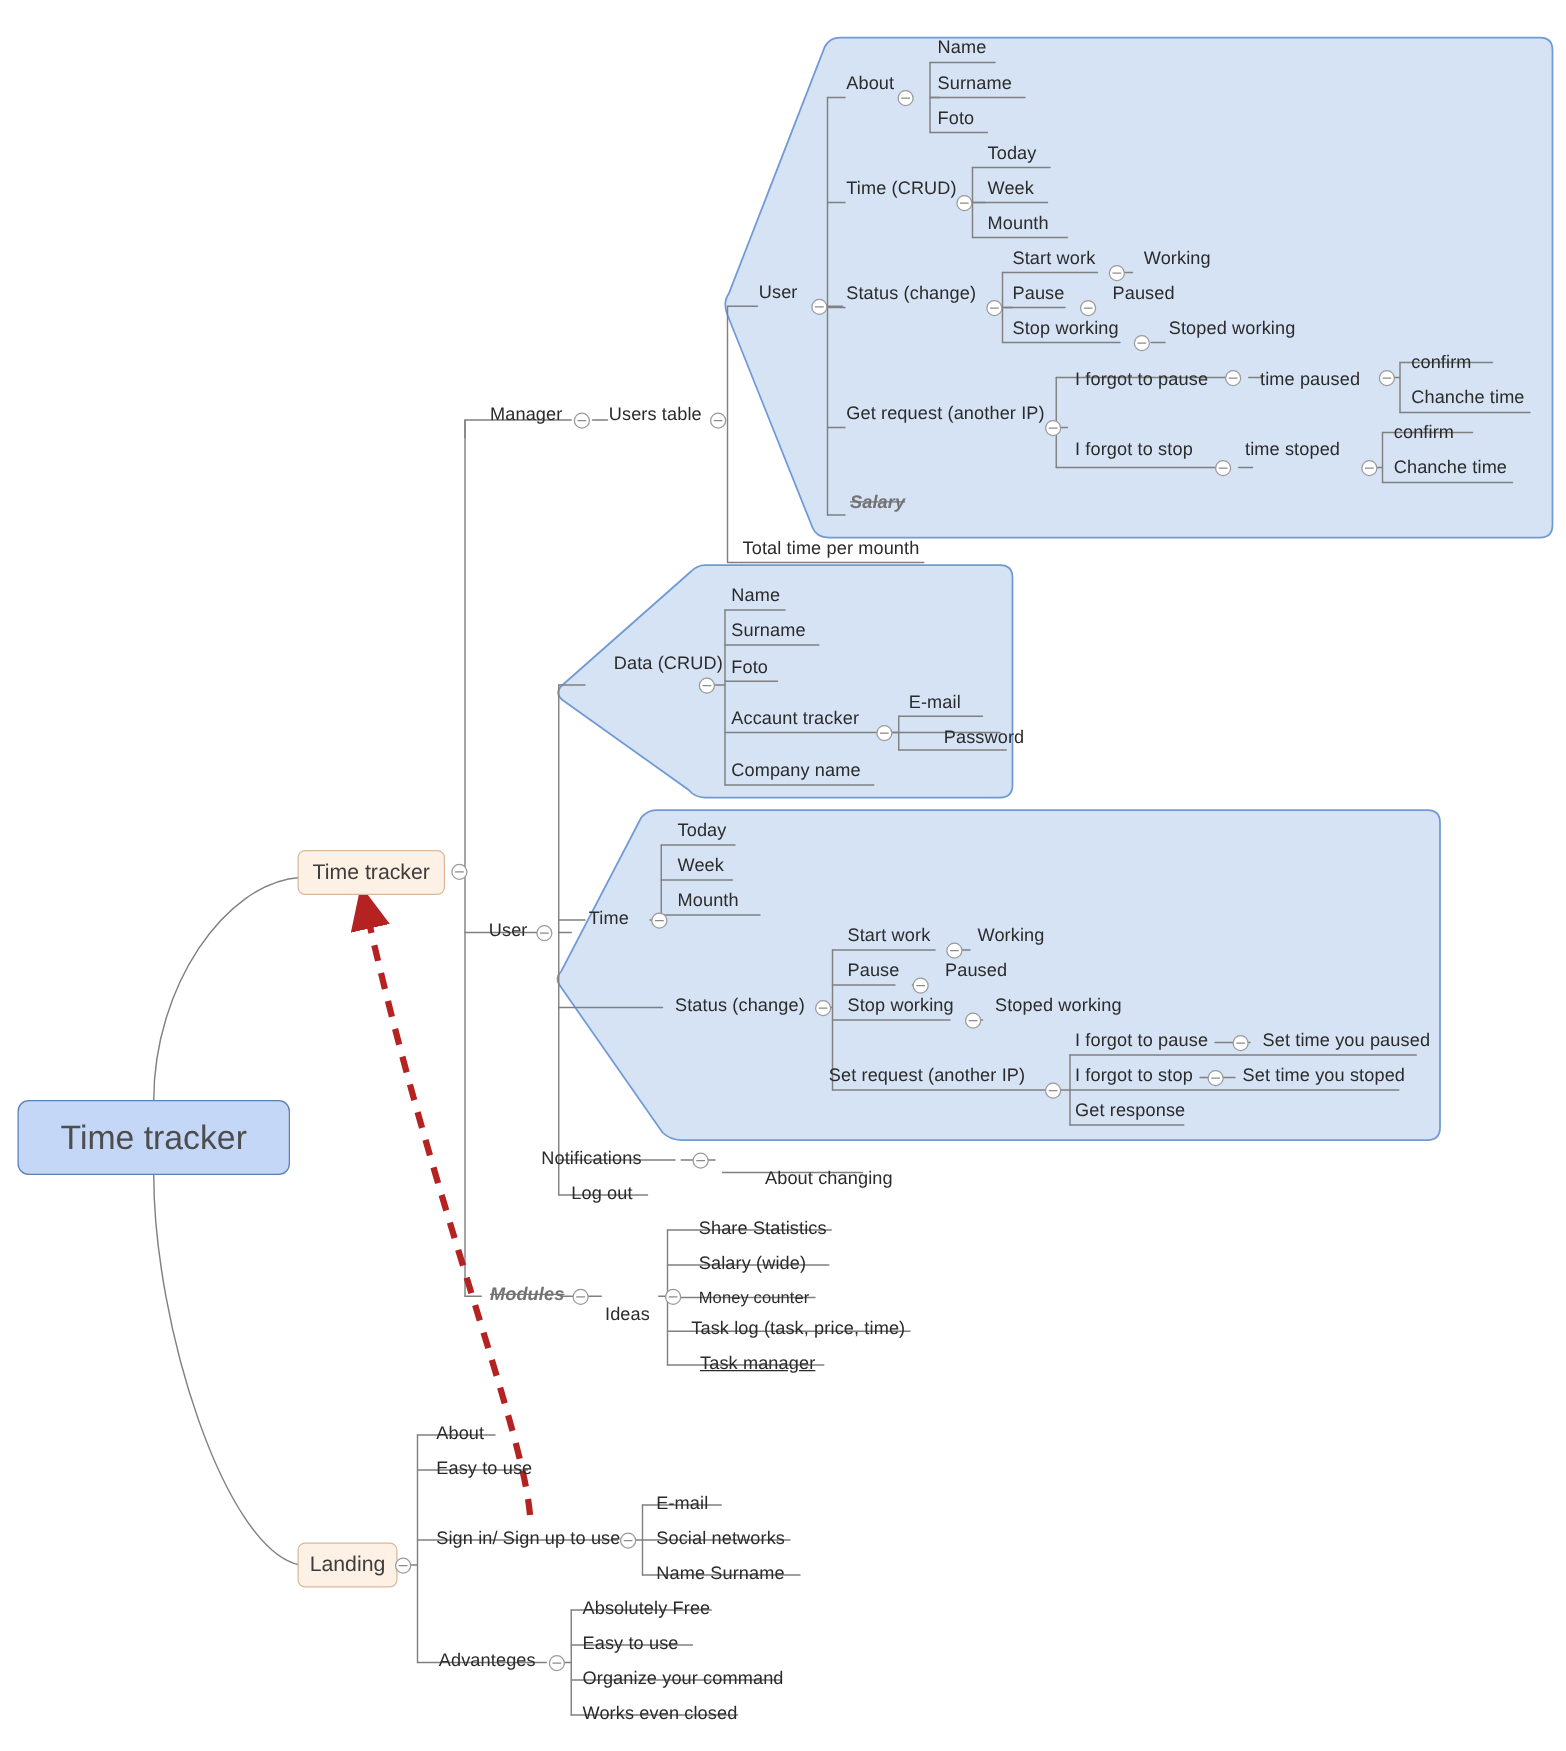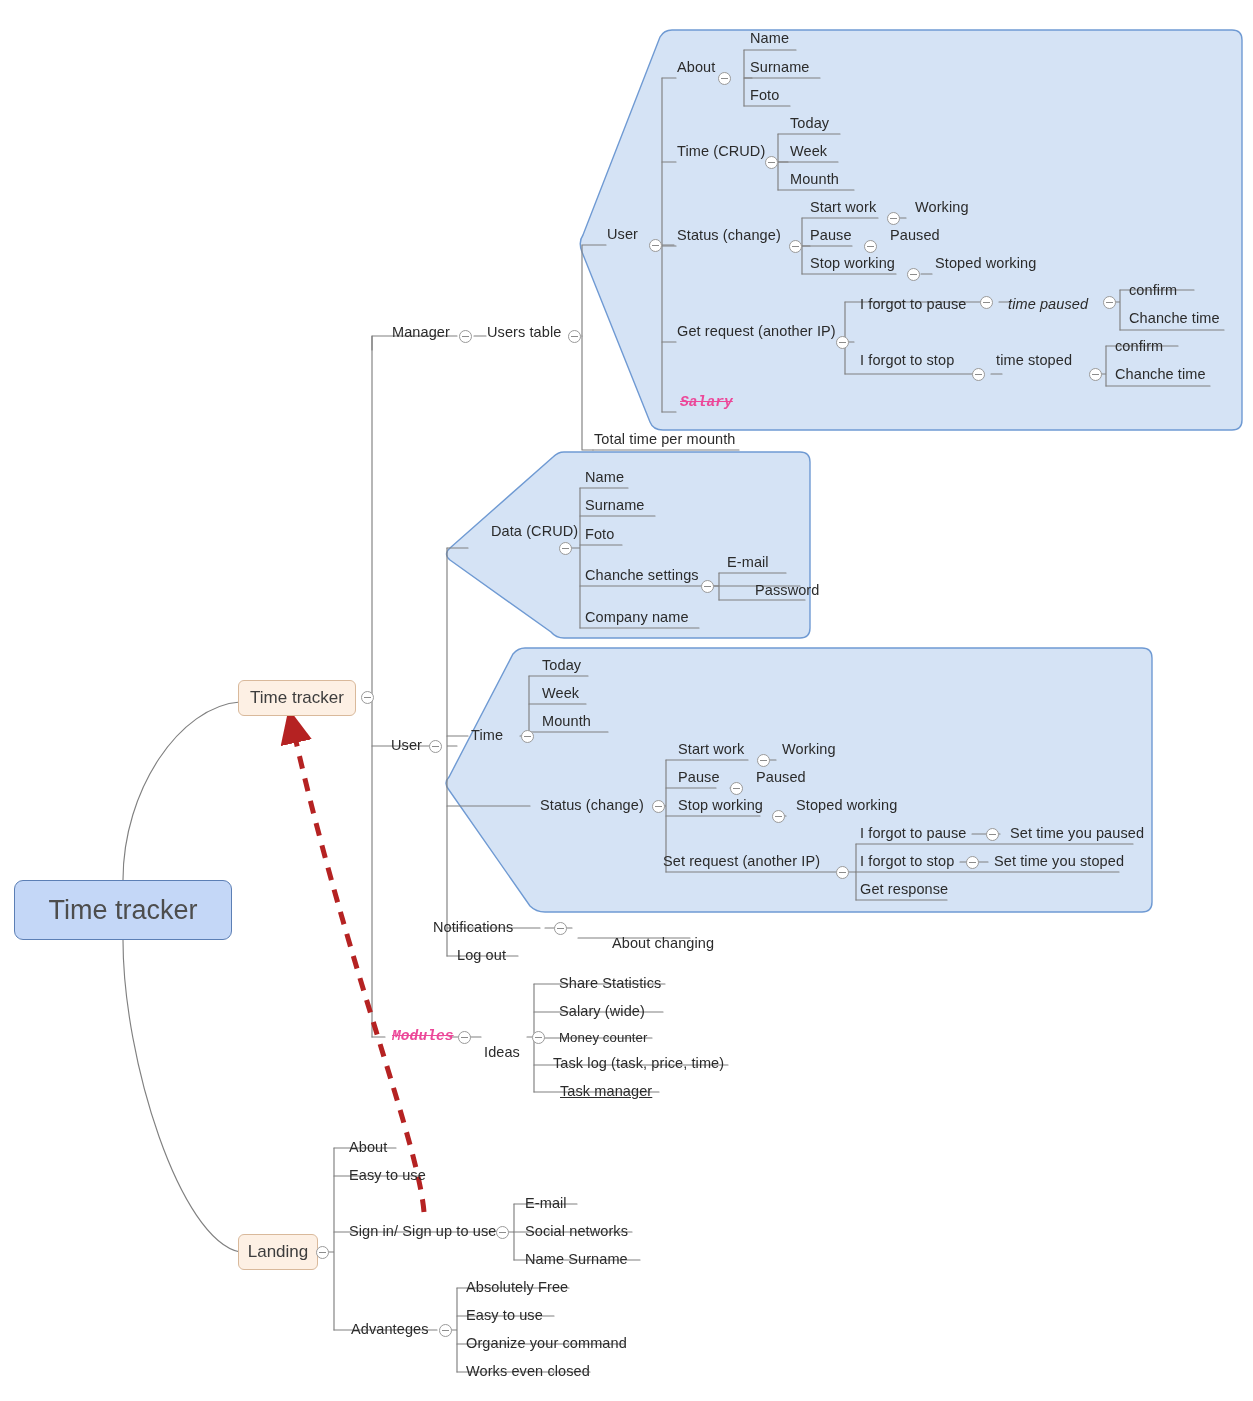--- a/index.html
+++ b/index.html
@@ -10,21 +10,21 @@
   
   .nd{
     position:absolute;
     font-size:14.5px;
     color:#2b2b2b;
     white-space:nowrap;
     line-height:1;
     letter-spacing:0.1px;
   }
   .nd.sm{font-size:13.2px;}
-  .nd.struck{color:#ec4899;text-decoration:line-through;font-style:italic;font-weight:600;font-family:Liberation Mono, monospace;}
+  .nd.struck{color:#737373;text-decoration:line-through;font-style:italic;font-weight:600;}
 
   
   .root-node{
     position:absolute;
     box-sizing:border-box;
     background:#c4d7f7;
     border:1.3px solid #5c7fb5;
     border-radius:9px;
     color:#4d4d4d;
     font-size:27px;
@@ -252,21 +252,21 @@
   <div class="tog" style="left:864px;top:240px;"></div>
   <div class="nd" style="left:890px;top:228px;">Paused</div>
   <div class="nd" style="left:810px;top:256px;">Stop working</div>
   <div class="tog" style="left:907px;top:268px;"></div>
   <div class="nd" style="left:935px;top:256px;">Stoped working</div>
 
   <div class="nd" style="left:677px;top:324px;">Get request (another IP)</div>
   <div class="tog" style="left:836px;top:336px;"></div>
   <div class="nd" style="left:860px;top:297px;">I forgot to pause</div>
   <div class="tog" style="left:980px;top:296px;"></div>
-  <div class="nd" style="left:1008px;top:297px;font-style:italic;">time  paused</div>
+  <div class="nd" style="left:1008px;top:297px;">time  paused</div>
   <div class="tog" style="left:1103px;top:296px;"></div>
   <div class="nd" style="left:1129px;top:283px;">confirm</div>
   <div class="nd" style="left:1129px;top:311px;">Chanche time</div>
 
   <div class="nd" style="left:860px;top:353px;">I forgot to stop</div>
   <div class="tog" style="left:972px;top:368px;"></div>
   <div class="nd" style="left:996px;top:353px;">time  stoped</div>
   <div class="tog" style="left:1089px;top:368px;"></div>
   <div class="nd" style="left:1115px;top:339px;">confirm</div>
   <div class="nd" style="left:1115px;top:367px;">Chanche time</div>
@@ -276,21 +276,21 @@
   <div class="nd" style="left:594px;top:432px;">Total time per mounth</div>
 
   <div class="nd" style="left:391px;top:738px;">User</div>
   <div class="tog" style="left:429px;top:740px;"></div>
 
   <div class="nd" style="left:471px;top:524px;margin-left:20px;">Data (CRUD)</div>
   <div class="tog" style="left:559px;top:542px;"></div>
   <div class="nd" style="left:585px;top:470px;">Name</div>
   <div class="nd" style="left:585px;top:498px;">Surname</div>
   <div class="nd" style="left:585px;top:527px;">Foto</div>
-  <div class="nd" style="left:585px;top:568px;">Chanche settings</div>
+  <div class="nd" style="left:585px;top:568px;">Accaunt tracker</div>
   <div class="tog" style="left:701px;top:580px;"></div>
   <div class="nd" style="left:727px;top:555px;">E-mail</div>
   <div class="nd" style="left:727px;top:583px;margin-left:28px;">Password</div>
   <div class="nd" style="left:585px;top:610px;">Company name</div>
 
   <div class="nd" style="left:471px;top:728px;">Time</div>
   <div class="tog" style="left:521px;top:730px;"></div>
   <div class="nd" style="left:542px;top:658px;">Today</div>
   <div class="nd" style="left:542px;top:686px;">Week</div>
   <div class="nd" style="left:542px;top:714px;">Mounth</div>

